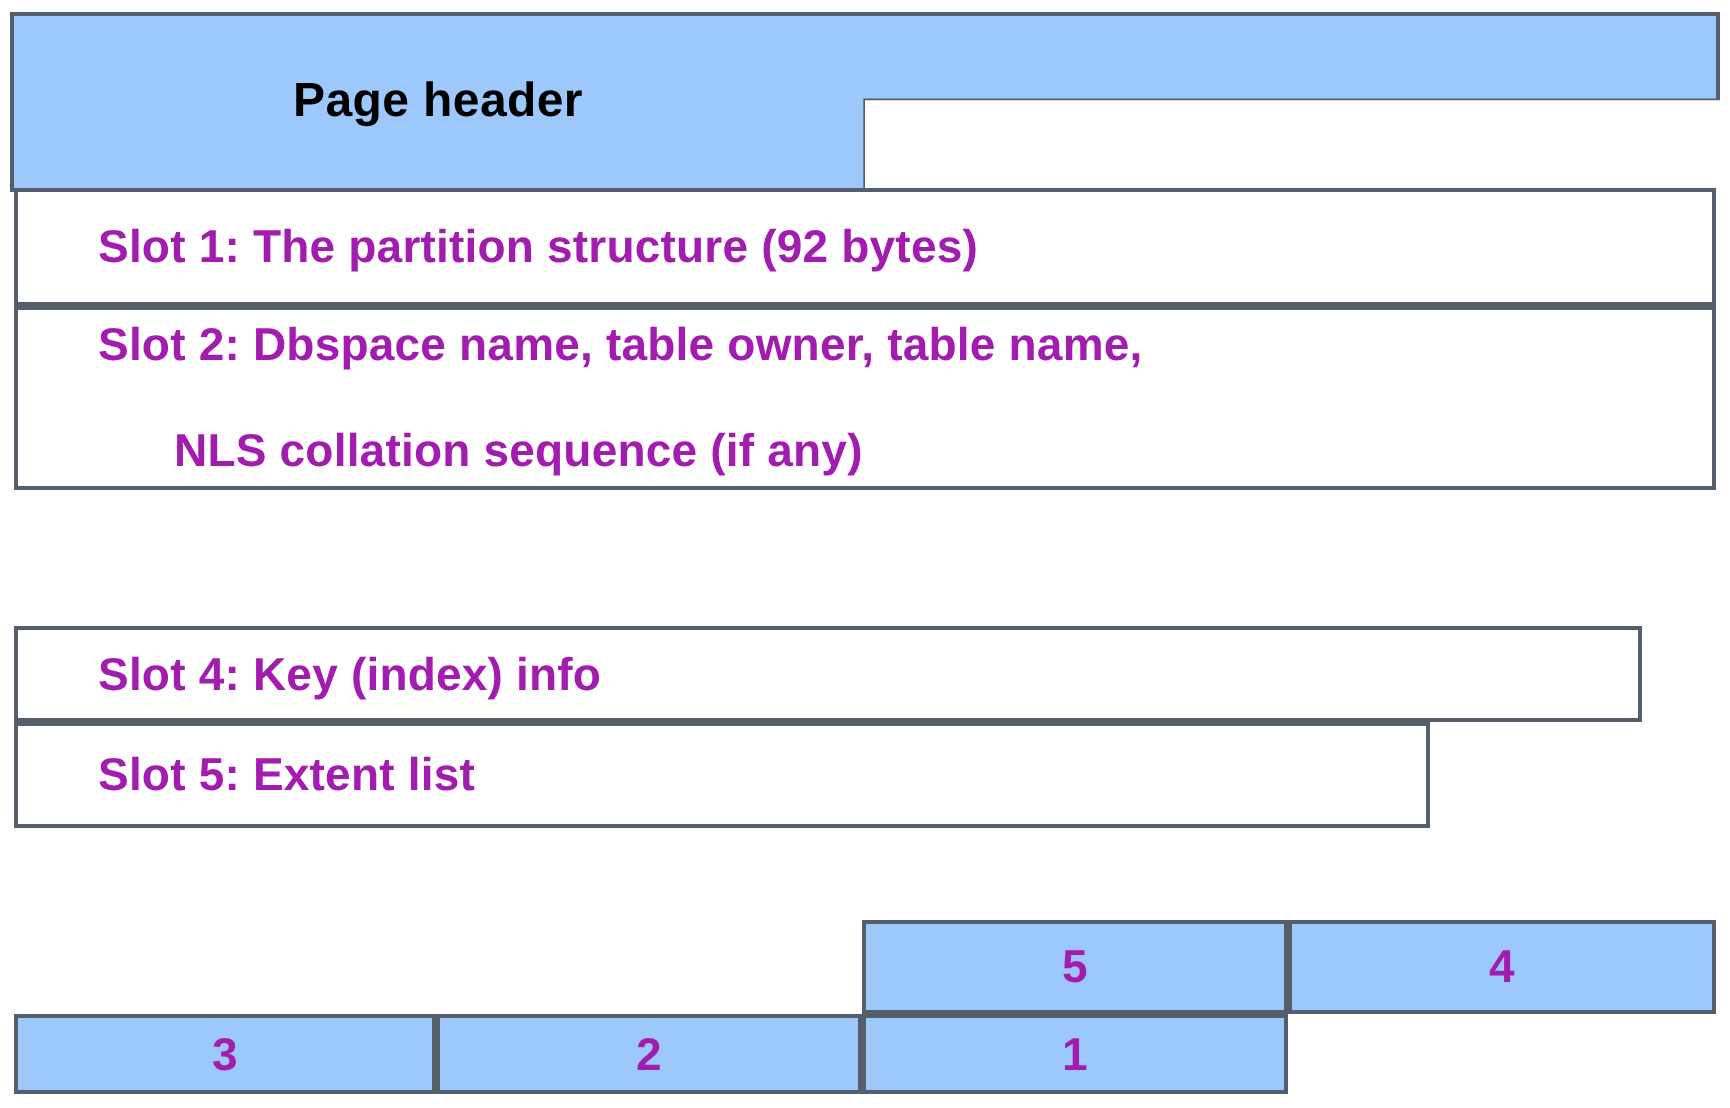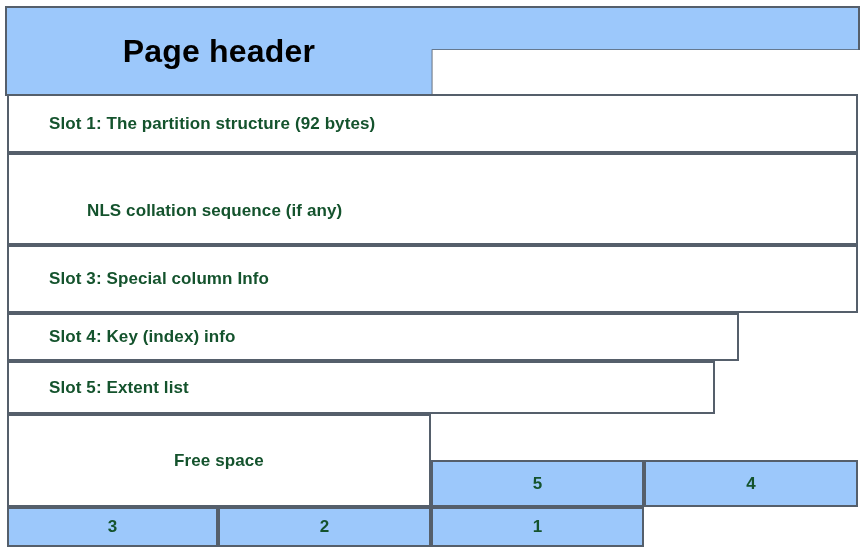--- a/index.html
+++ b/index.html
@@ -22,22 +22,22 @@
   }
 
   
   .cell {
     position: absolute;
     box-sizing: border-box;
     border: 2px solid #555f6b;
     background: #ffffff;
     display: flex;
     align-items: center;
-    color: #14532d;
-    font-size: 17px;
+    color: #a21caf;
+    font-size: 23px;
     font-weight: bold;
     letter-spacing: 0.1px;
     line-height: 1.25;
   }
   .cell.blue { background: #9cc8fb; }
   .cell.center { justify-content: center; text-align: center; }
   .cell.indented { justify-content: flex-start; padding-left: 40px; }
 
   .cell .txt { display: block; }
   .cell .txt .l2 { display: block; padding-left: 38px; margin-top: 24px; }
@@ -64,60 +64,55 @@
   }
   #page-header-label {
     position: absolute;
     left: 7px;
     top: 8px;
     width: 424px;
     height: 86px;
     display: flex;
     align-items: center;
     justify-content: center;
-    font-size: 32px;
+    font-size: 24px;
     font-weight: bold;
     color: #000000;
     letter-spacing: 0.2px;
   }
 </style>
 </head>
 <body>
 
 <div id="diagram">
 
   <div id="page-header-outline"></div>
   <div id="page-header-shape"></div>
   <div id="page-header-label">Page header</div>
 
   <div class="cell indented" style="left:7px; top:94px; width:851px; height:59px;">
     <span class="txt">Slot 1: The partition structure (92 bytes)</span>
   </div>
 
   <div class="cell indented" style="left:7px; top:153px; width:851px; height:92px;">
     <span class="txt">
+      <span class="l1">Slot 2: Dbspace name, table owner, table name,</span>
       <span class="l2">NLS collation sequence (if any)</span>
     </span>
   </div>
 
-  <div class="cell indented" style="left:7px; top:245px; width:851px; height:68px;">
-    <span class="txt">Slot 3: Special column Info</span>
-  </div>
 
-  <div class="cell indented" style="left:7px; top:313px; width:732px; height:48px;">
+  <div class="cell indented" style="left:7px; top:313px; width:814px; height:48px;">
     <span class="txt">Slot 4: Key (index) info</span>
   </div>
 
   <div class="cell indented" style="left:7px; top:361px; width:708px; height:53px;">
     <span class="txt">Slot 5: Extent list</span>
   </div>
 
-  <div class="cell center" style="left:7px; top:414px; width:424px; height:93px;">
-    <span class="txt">Free space</span>
-  </div>
 
   <div class="cell center blue" style="left:431px; top:460px; width:213px; height:47px;">
     <span class="txt">5</span>
   </div>
 
   <div class="cell center blue" style="left:644px; top:460px; width:214px; height:47px;">
     <span class="txt">4</span>
   </div>
 
   <div class="cell center blue" style="left:7px; top:507px; width:211px; height:40px;">

